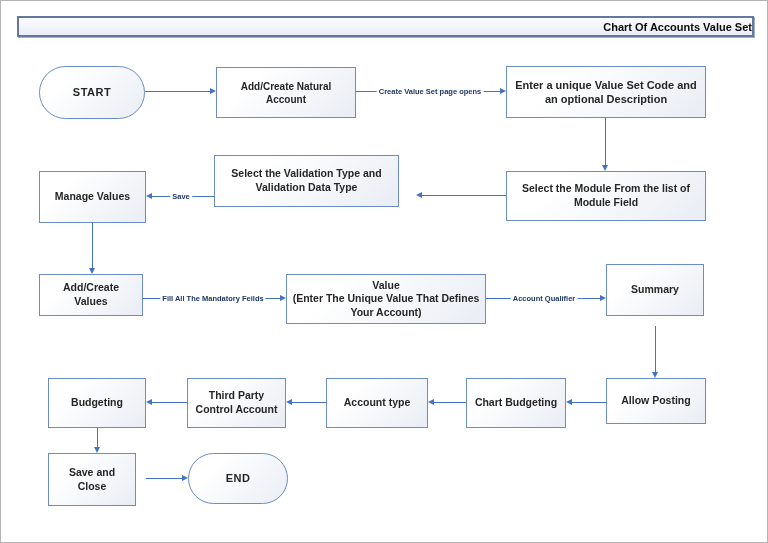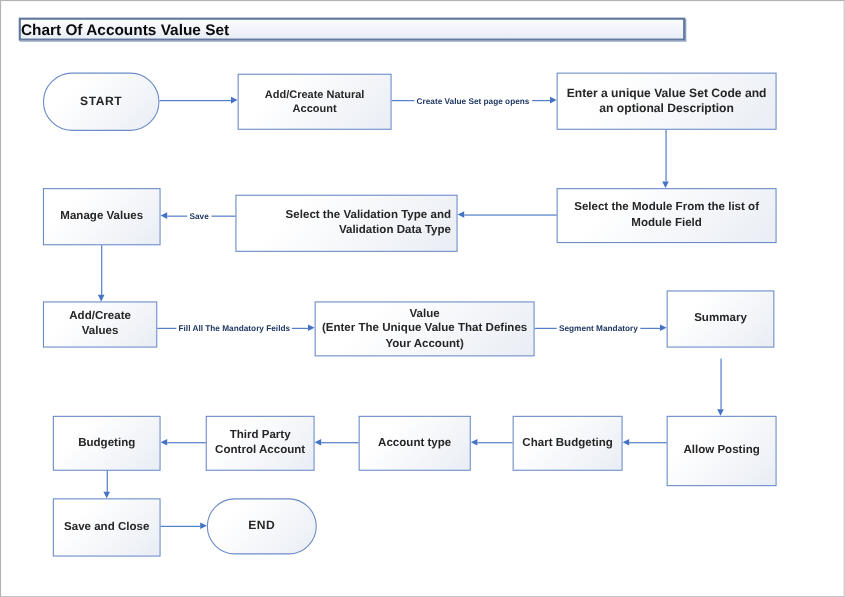--- a/index.html
+++ b/index.html
@@ -2,26 +2,26 @@
 <html><head>
 <meta charset="utf-8">
 <style>
   html,body{margin:0;padding:0;background:#ffffff;}
   #page{
     position:relative;width:768px;height:543px;background:#ffffff;
     font-family:"Liberation Sans",sans-serif;overflow:hidden;
     box-sizing:border-box;border:1px solid #b3b3b3;
   }
   .title-bar{
-    position:absolute;left:16px;top:15px;width:606px;height:21px;
+    position:absolute;left:16px;top:15px;width:737px;height:21px;
     box-sizing:border-box;border:2px solid #64799f;
     background:linear-gradient(180deg,#fbfcfe 0%,#e9edf6 100%);
     box-shadow:1px 1px 0 #9fb0cc;
-    display:flex;align-items:center;justify-content:flex-start;
-    font-size:14px;font-weight:bold;color:#0a0a0a;
+    display:flex;align-items:center;justify-content:flex-end;
+    font-size:11px;font-weight:bold;color:#0a0a0a;
   }
   .node{
     position:absolute;box-sizing:border-box;
     border:1.4px solid #6b8cc7;
     background:linear-gradient(135deg,#ffffff 25%,#e9edf4 100%);
     display:flex;flex-direction:column;align-items:center;justify-content:center;
     text-align:center;font-weight:bold;color:#262626;
     font-size:10.5px;line-height:1.3;padding:2px 5px;
   }
   .terminator{border-radius:27px;font-size:11px;letter-spacing:.5px;}
@@ -45,37 +45,37 @@
 
   <div class="title-bar">
       <span>Chart Of Accounts Value Set</span>
     </div>
 
   <div class="node terminator" style="left:38px;top:65px;width:106px;height:53px;">START</div>
   <div class="node small" style="left:215px;top:66px;width:140px;height:51px;">Add/Create Natural Account</div>
   <div class="node" style="left:505px;top:65px;width:200px;height:52px;font-size:11px;">Enter a unique Value Set Code and an optional Description</div>
 
   <div class="node" style="left:505px;top:170px;width:200px;height:50px;">Select the Module From the list of Module Field</div>
-  <div class="node" style="left:213px;top:176px;width:202px;height:52px;text-align:right;">Select the Validation Type and Validation Data Type</div>
+  <div class="node" style="left:213px;top:154px;width:185px;height:52px;">Select the Validation Type and Validation Data Type</div>
   <div class="node" style="left:38px;top:170px;width:107px;height:52px;">Manage Values</div>
 
   <div class="node" style="left:38px;top:273px;width:104px;height:42px;">Add/Create Values</div>
   <div class="node" style="left:285px;top:273px;width:200px;height:50px;">
     <div>Value</div>
     <div>(Enter The Unique Value That Defines Your Account)</div>
   </div>
   <div class="node" style="left:605px;top:263px;width:98px;height:52px;">Summary</div>
 
-  <div class="node" style="left:605px;top:377px;width:100px;height:64px;">Allow Posting</div>
+  <div class="node" style="left:605px;top:377px;width:100px;height:46px;">Allow Posting</div>
   <div class="node" style="left:465px;top:377px;width:100px;height:50px;">Chart Budgeting</div>
   <div class="node" style="left:325px;top:377px;width:102px;height:50px;">Account type</div>
   <div class="node" style="left:186px;top:377px;width:99px;height:50px;">Third Party Control Account</div>
   <div class="node" style="left:47px;top:377px;width:98px;height:50px;">Budgeting</div>
 
-  <div class="node" style="left:47px;top:452px;width:98px;height:53px;">Save and Close</div>
+  <div class="node" style="left:47px;top:452px;width:88px;height:53px;">Save and Close</div>
   <div class="node terminator" style="left:187px;top:452px;width:100px;height:51px;">END</div>
 
   <div class="hline" style="left:144px;top:90px;width:65px;"></div>
   <div class="ah ah-right" style="left:209px;top:87px;"></div>
 
   <div class="hline" style="left:355px;top:90px;width:144px;"></div>
   <div class="ah ah-right" style="left:499px;top:87px;"></div>
   <span class="elabel" style="left:429px;top:91px;">Create Value Set page opens</span>
 
   <div class="vline" style="left:604px;top:117px;height:47px;"></div>
@@ -90,21 +90,21 @@
 
   <div class="vline" style="left:91px;top:222px;height:45px;"></div>
   <div class="ah ah-down" style="left:88px;top:267px;"></div>
 
   <div class="hline" style="left:142px;top:297px;width:137px;"></div>
   <div class="ah ah-right" style="left:279px;top:294px;"></div>
   <span class="elabel" style="left:212px;top:298px;text-align:right;">Fill All The Mandatory Feilds</span>
 
   <div class="hline" style="left:485px;top:297px;width:114px;"></div>
   <div class="ah ah-right" style="left:599px;top:294px;"></div>
-  <span class="elabel" style="left:543px;top:298px;">Segment Mandatory</span>
+  <span class="elabel" style="left:543px;top:298px;">Account Qualifier</span>
 
   <div class="vline" style="left:654px;top:325px;height:46px;"></div>
   <div class="ah ah-down" style="left:651px;top:371px;"></div>
 
   <div class="hline" style="left:571px;top:401px;width:34px;"></div>
   <div class="ah ah-left" style="left:565px;top:398px;"></div>
 
   <div class="hline" style="left:433px;top:401px;width:32px;"></div>
   <div class="ah ah-left" style="left:427px;top:398px;"></div>
 

